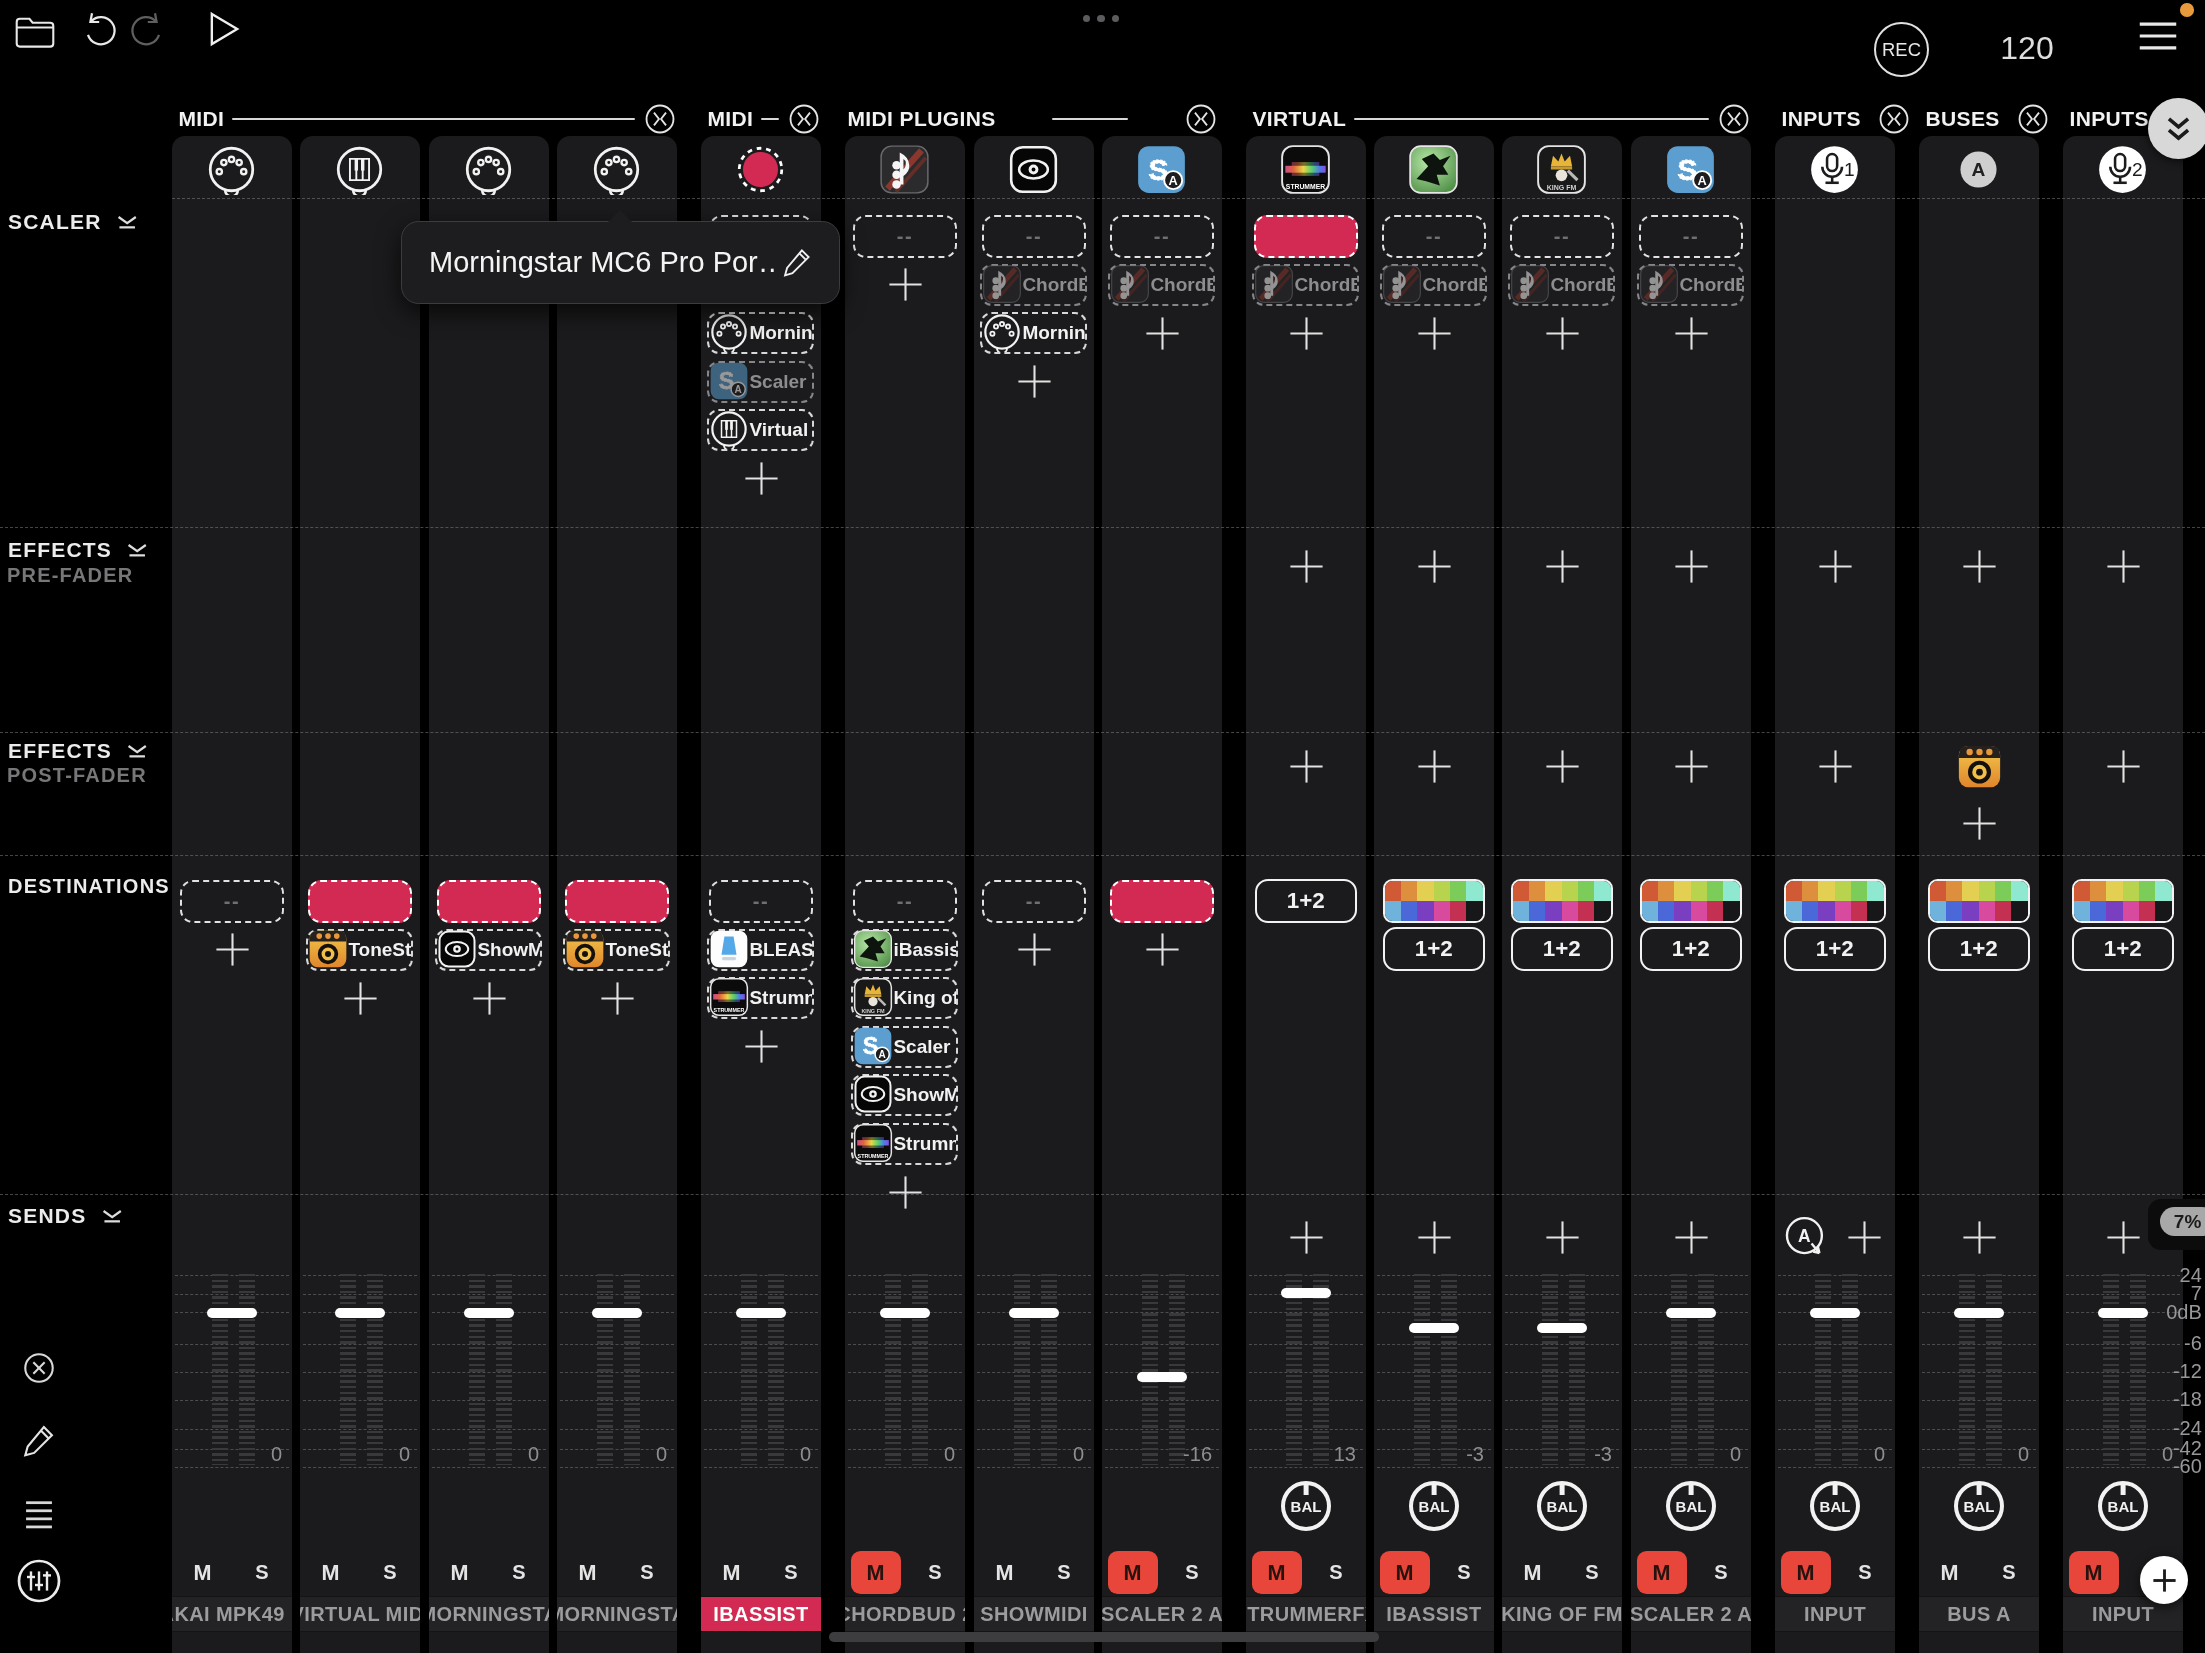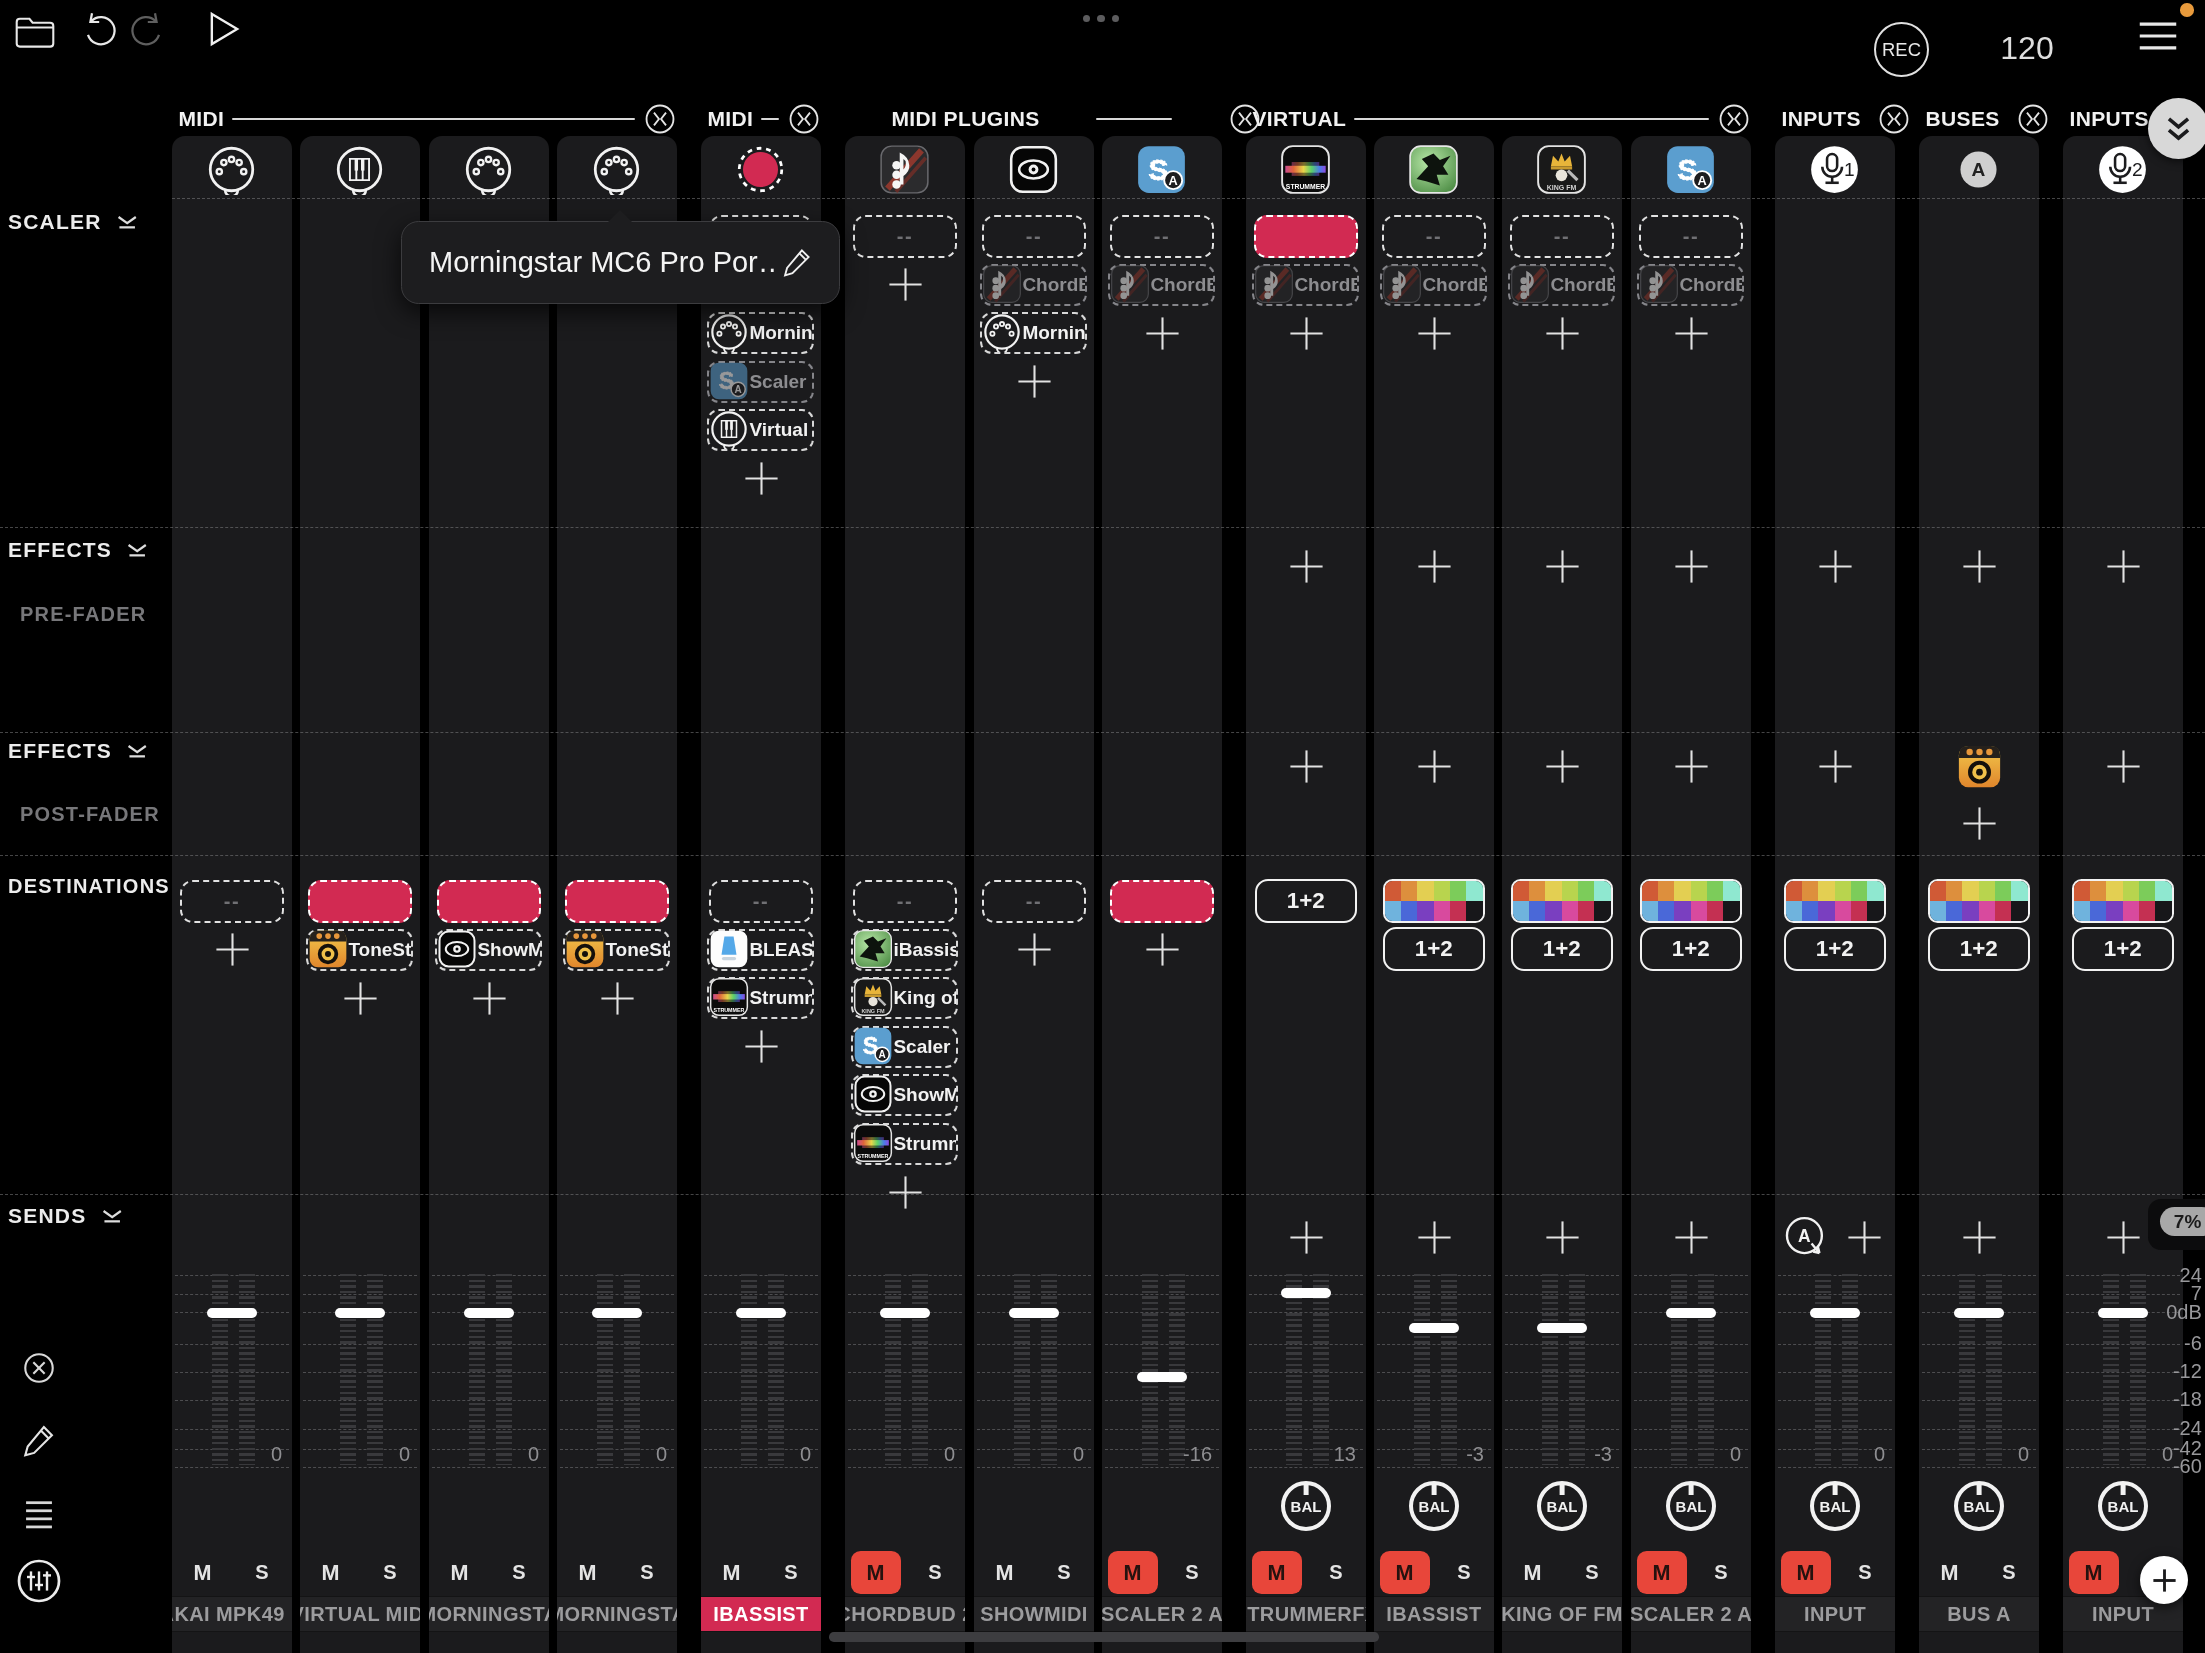--- a/index.html
+++ b/index.html
@@ -4,21 +4,21 @@
 <style>
   html,body{margin:0;padding:0;background:#000;}
   #app{position:relative;width:2205px;height:1654px;background:#000;overflow:hidden;
        font-family:"Liberation Sans",sans-serif;-webkit-font-smoothing:antialiased;}
   .abs{position:absolute;}
   .strip{position:absolute;top:136px;height:1518px;width:120px;background:#1b1b1d;border-radius:13px 13px 0 0;}
   .grp-head{position:absolute;top:103px;height:32px;display:flex;align-items:center;}
   .grp-label{color:#f2f2f2;font-size:21px;font-weight:bold;letter-spacing:0.4px;margin-left:6.4px;white-space:nowrap;}
   .grp-line{flex:1;height:2.4px;background:#d8d8d8;margin:0 8px;border-radius:1.6px;}
   .sec-label{position:absolute;left:8px;color:#ececec;font-size:21px;font-weight:bold;letter-spacing:1.2px;display:flex;align-items:center;gap:14.4px;white-space:nowrap;}
-  .sec-sub{position:absolute;left:20px;color:#77777a;font-size:20px;font-weight:bold;letter-spacing:1.2px;margin-top:39px;}
+  .sec-sub{position:absolute;left:7px;color:#77777a;font-size:20px;font-weight:bold;letter-spacing:1.2px;}
   .sep{position:absolute;border-top:1.6px dashed rgba(125,125,128,.55);height:0;}
   .slot{position:absolute;width:100px;height:39px;border:2.4px dashed #e2e2e2;border-radius:13px;
         display:flex;align-items:center;justify-content:center;color:#707074;font-size:20px;font-weight:bold;letter-spacing:1.6px;}
   .slot.red{background:#d22a52;border-color:#fff;color:transparent;}
   .plug{position:absolute;width:103px;height:38px;border:2px dashed #d8d8d8;border-radius:12px;}
   .plug .lbl{position:absolute;left:40px;right:0.8px;top:0;bottom:0;display:flex;align-items:center;
              color:#f2f2f2;font-size:19px;font-weight:bold;white-space:nowrap;overflow:hidden;}
   .plug .pic{position:absolute;left:-0.8px;top:-1.6px;}
   .plug.dim{border-color:#85858a;}
   .plug.dim .lbl{color:#8d8d90;}
@@ -515,21 +515,21 @@
         <div class="gridline" style="top: 1313px;"></div>
         <div class="gridline" style="top: 1331px;"></div>
         <div class="meter" style="left: 40px;"></div>
         <div class="meter" style="left: 67px;"></div>
         <div class="fhandle" style="left: 35px; top: 1172px;"></div>
         <div class="fval" style="left: 38px; top: 1307px;">0</div>
         <div class="mbtn" style="left: 5.6px; top: 1415px;">M</div>
         <div class="sbtn" style="left: 65px; top: 1415px;">S</div>
         <div class="nameband sel">IBASSIST</div>
       </div>
-      <div class="grp-head" style="left: 885px; width: 377px; gap: 48px;">
+      <div class="grp-head" style="left: 841px; width: 377px; gap: 48px;">
         <div class="grp-label">MIDI PLUGINS</div>
         <div class="grp-line"></div>
         <div style="width: 34px; height: 34px; flex: 0 0 auto;"><svg width="34" height="34" viewBox="0 0 48 48">
             <circle cx="24" cy="24" r="19" fill="none" stroke="#e4e4e4" stroke-width="2.6"></circle>
             <path d="M15.5 15 L22.5 24 L15.5 33" fill="none" stroke="#e4e4e4" stroke-width="2.6"></path>
             <path d="M32.5 15 L25.5 24 L32.5 33" fill="none" stroke="#e4e4e4" stroke-width="2.6"></path>
           </svg></div>
       </div>
       <div class="strip" style="left: 845px;">
         <div class="tico" style="position: absolute; left: 34px; top: 8px;">

